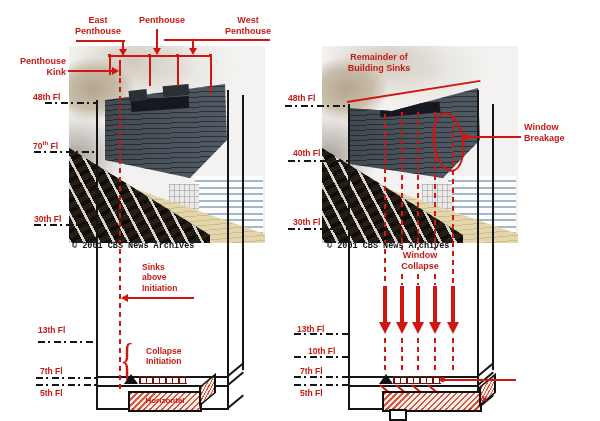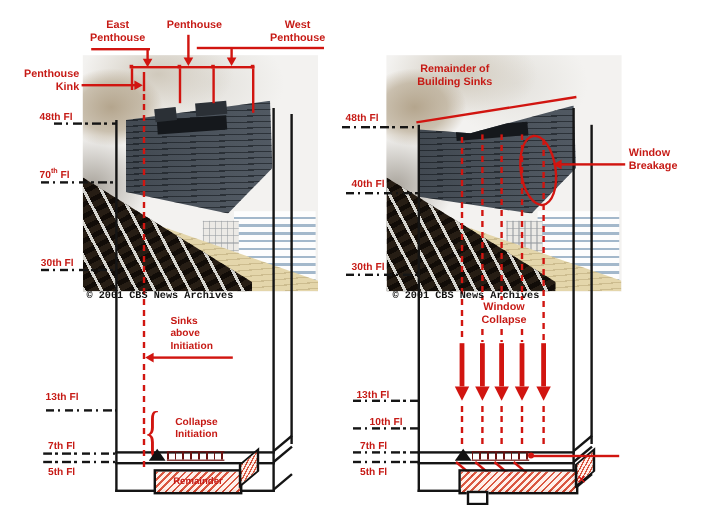--- a/index.html
+++ b/index.html
@@ -152,21 +152,21 @@
 Initiation</div>
   <div class="redline" style="left:126px;top:297px;width:68px;height:1.5px;"></div>
   <div class="head-left" style="left:121px;top:294px;"></div>
   <div class="brace" style="left:120px;top:337px;"></div>
   <div class="red-lbl sm left-al" style="left:146px;top:346px;width:48px;">Collapse
 Initiation</div>
 
   <div class="tri-black" style="left:124px;top:374px;"></div>
   <div class="iticks" style="left:139px;top:376px;"></div>
   <div class="substation-box hatch" style="left:128px;top:391px;width:70px;height:17px;">
-    <div class="red-lbl" style="left:0;top:3px;width:70px;font-size:8px;">Remainder</div>
+    <div class="red-lbl" style="left:0;top:3px;width:70px;font-size:8px;">Horizontal</div>
   </div>
   <div class="substation-flap hatch" style="left:199px;top:387px;width:13px;height:16px;"></div>
   <div class="copyright" style="left:72px;top:241px;">© 2001 CBS News Archives</div>
 
   <div class="photo pB" style="left:322px;top:46px;">
     <div class="bldg-striped"></div>
     <div class="bldg-white"></div>
     <div class="tower">
         <div class="roofband"></div>
       </div>

